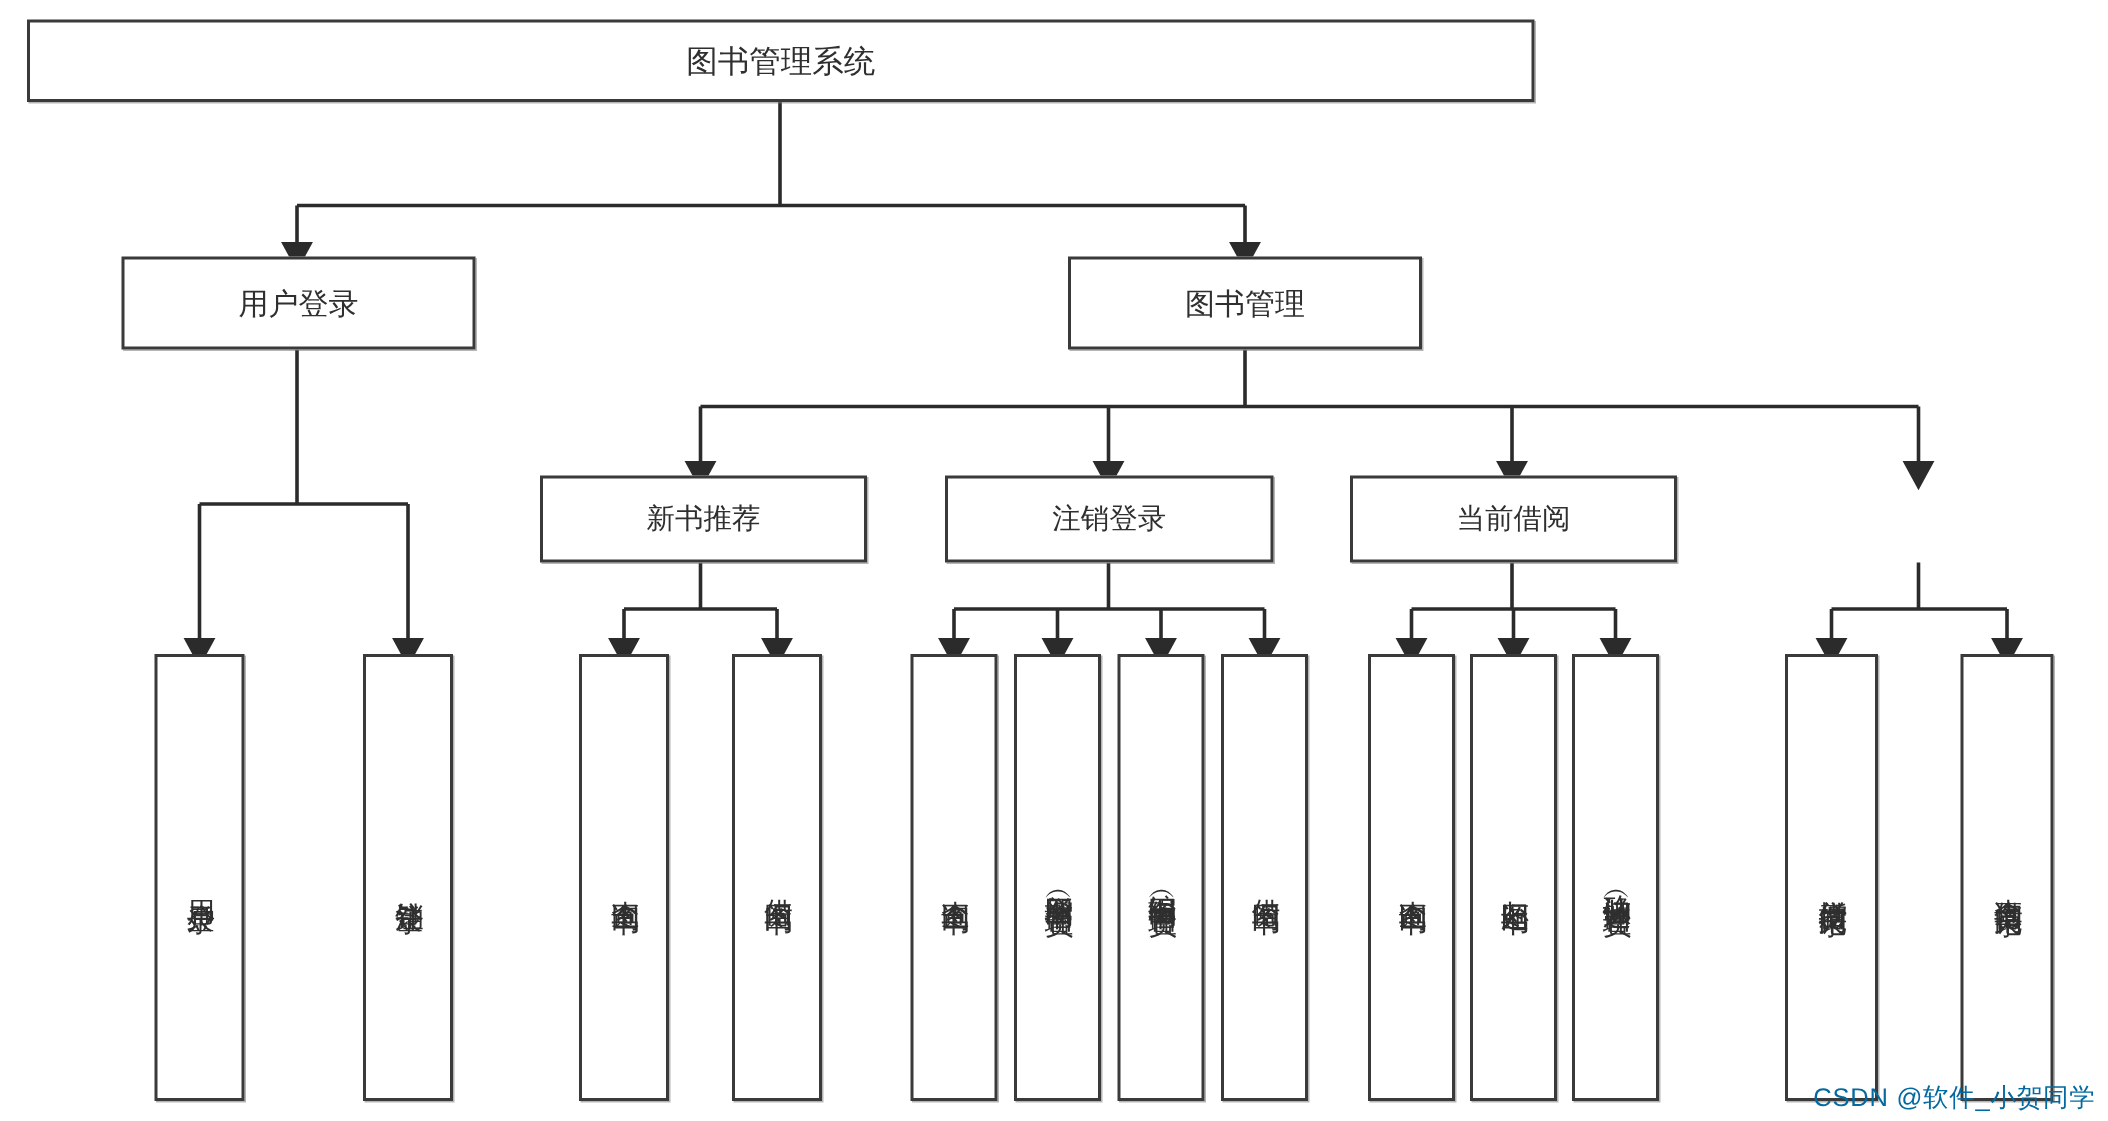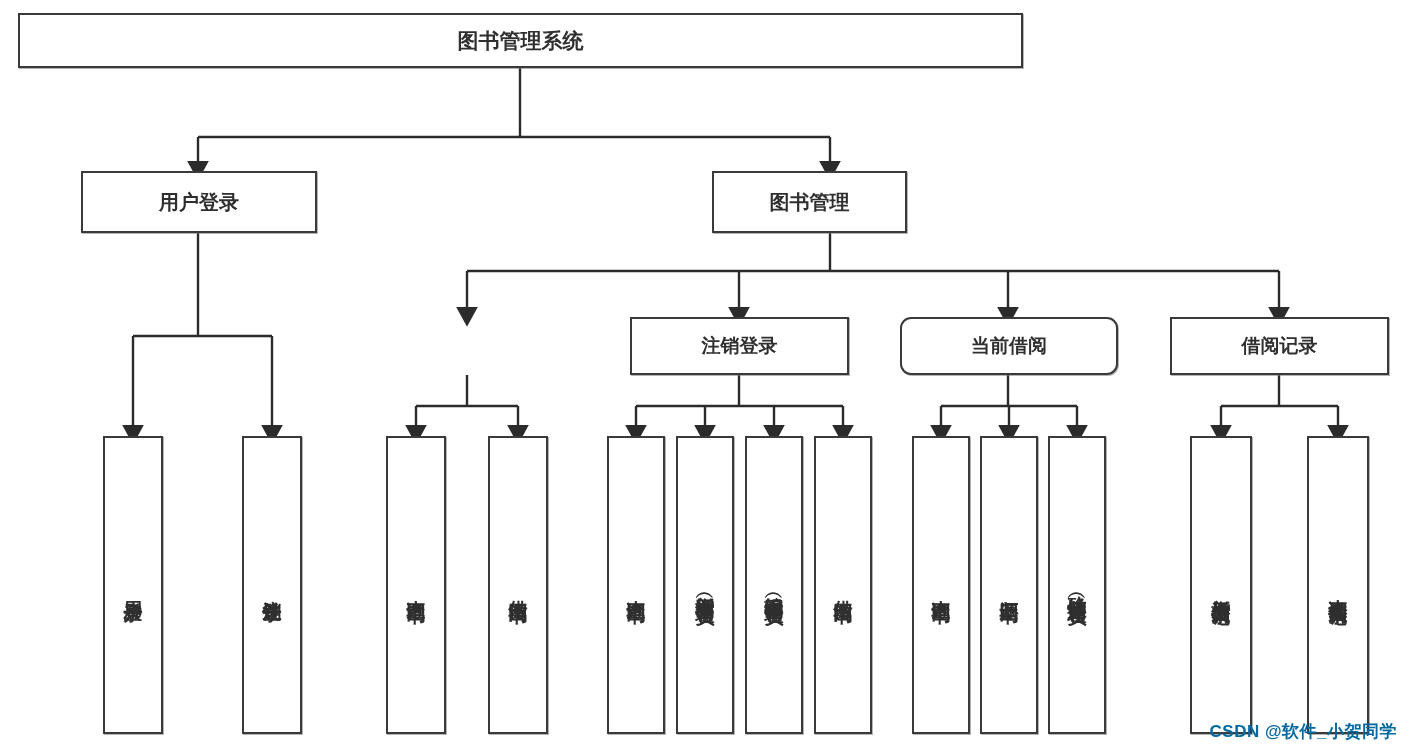--- a/index.html
+++ b/index.html
@@ -11,21 +11,20 @@
   body {
     font-family: "Liberation Sans", "DejaVu Sans", sans-serif;
     color: #2b2b2b;
   }
   #diagram-root {
     position: relative;
     width: 1405px;
     height: 747px;
     overflow: hidden;
     background: #ffffff;
-    font-weight: bold;
   }
   #edge-layer {
     position: absolute;
     left: 0;
     top: 0;
     width: 1405px;
     height: 747px;
     pointer-events: none;
   }
   .node {
@@ -132,32 +131,32 @@
     </g>
   </svg>
 
   <div class="node root" style="left:18px; top:13px; width:1005px; height:55px;">
     <span class="label">图书管理系统</span>
   </div>
 
   <div class="node level1" style="left:81px; top:171px; width:236px; height:62px;">
     <span class="label">用户登录</span>
   </div>
-  <div class="node level1" style="left:712px; top:171px; width:195px; height:62px;">
+  <div class="node level1" style="left:712px; top:171px; width:236px; height:62px;">
     <span class="label">图书管理</span>
   </div>
 
+  <div class="node level2" style="left:360px; top:317px; width:218px; height:58px;">
+    <span class="label">新书推荐</span>
+  </div>
   <div class="node level2" style="left:630px; top:317px; width:219px; height:58px;">
     <span class="label">注销登录</span>
   </div>
-  <div class="node level2" style="left:900px; top:317px; width:218px; height:58px;border-radius:11px;">
+  <div class="node level2" style="left:900px; top:317px; width:218px; height:58px;">
     <span class="label">当前借阅</span>
-  </div>
-  <div class="node level2" style="left:1170px; top:317px; width:219px; height:58px;">
-    <span class="label">借阅记录</span>
   </div>
 
   <div class="node leaf" style="left:103px; top:436px; width:60px; height:298px;">
     <span class="label">用户登录</span>
   </div>
   <div class="node leaf" style="left:242px; top:436px; width:60px; height:298px;">
     <span class="label">注销登录</span>
   </div>
 
   <div class="node leaf" style="left:386px; top:436px; width:60px; height:298px;">

